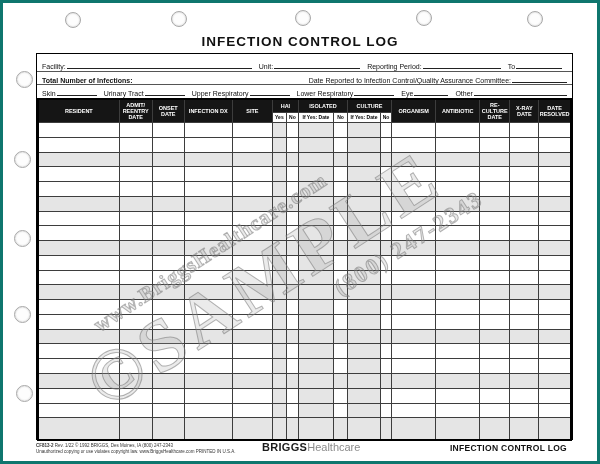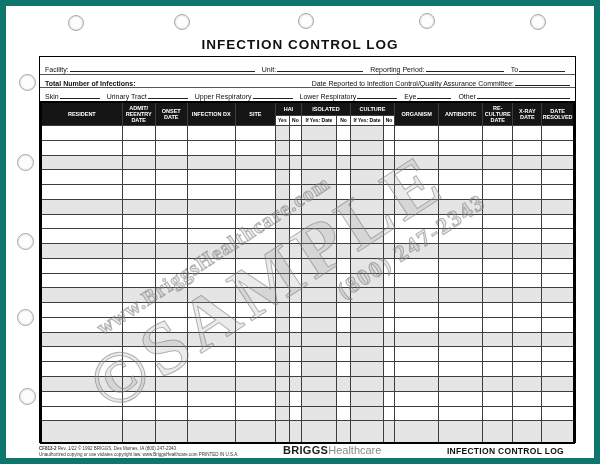--- a/index.html
+++ b/index.html
@@ -1,19 +1,19 @@
 <!DOCTYPE html>
 <html><head>
 <meta charset="utf-8">
 <style>
   html,body{margin:0;padding:0;background:#ffffff;}
   #paper{
     position:relative;width:600px;height:464px;background:#ffffff;
     font-family:"Liberation Sans","DejaVu Sans",sans-serif;color:#111;
-    overflow:hidden;border:6px solid #0f766e;box-sizing:border-box;
+    overflow:hidden;border:3px solid #0f766e;box-sizing:border-box;
   }
   .hole{position:absolute;border-radius:50%;background:#fdfdfd;border:1px solid #a8a8a8;
         box-shadow:inset 0 0 2px #c2c2c2;}
   .hole.top{width:14px;height:14px;}
   .hole.left{width:15px;height:15px;}
   #title{position:absolute;top:31px;left:0;width:100%;text-align:center;
          font-size:13.5px;font-weight:700;letter-spacing:1px;}
   #formbox{position:absolute;left:33px;top:50px;width:537px;height:387px;
            border:1.5px solid #000;box-sizing:border-box;background:transparent;}
   .hdr-row{position:absolute;left:0;width:100%;display:flex;align-items:flex-end;
@@ -41,21 +41,21 @@
              display:flex;flex-direction:column;justify-content:center;
              pointer-events:none;z-index:5;
              font-family:"Liberation Serif","DejaVu Serif",serif;}
   .wm{color:rgba(165,165,165,0.22);-webkit-text-stroke:1px rgba(120,120,120,0.55);
       white-space:nowrap;font-weight:700;}
   #wm-url{font-size:21px;margin-left:28px;letter-spacing:1px;}
   #wm-sample{font-size:74px;letter-spacing:6px;margin:-4px 0 -6px -8px;}
   #wm-phone{font-size:23px;margin-left:250px;letter-spacing:2px;}
   
   #fineprint{position:absolute;left:33px;top:440px;font-size:4.5px;color:#333;line-height:1.35;}
-  #brand{position:absolute;left:277px;top:438px;font-size:11px;}
+  #brand{position:absolute;left:259px;top:438px;font-size:11px;}
   #brand .b1{font-weight:700;color:#1c1c1c;letter-spacing:0.3px;}
   #brand .b2{font-weight:400;color:#8a8a8a;}
   #docname{position:absolute;right:30px;top:440px;font-size:8.5px;font-weight:700;letter-spacing:0.3px;}
 </style>
 </head>
 <body>
 
 <div id="paper">
 
   <div class="hole top" style="left:62px;top:9px;"></div>

